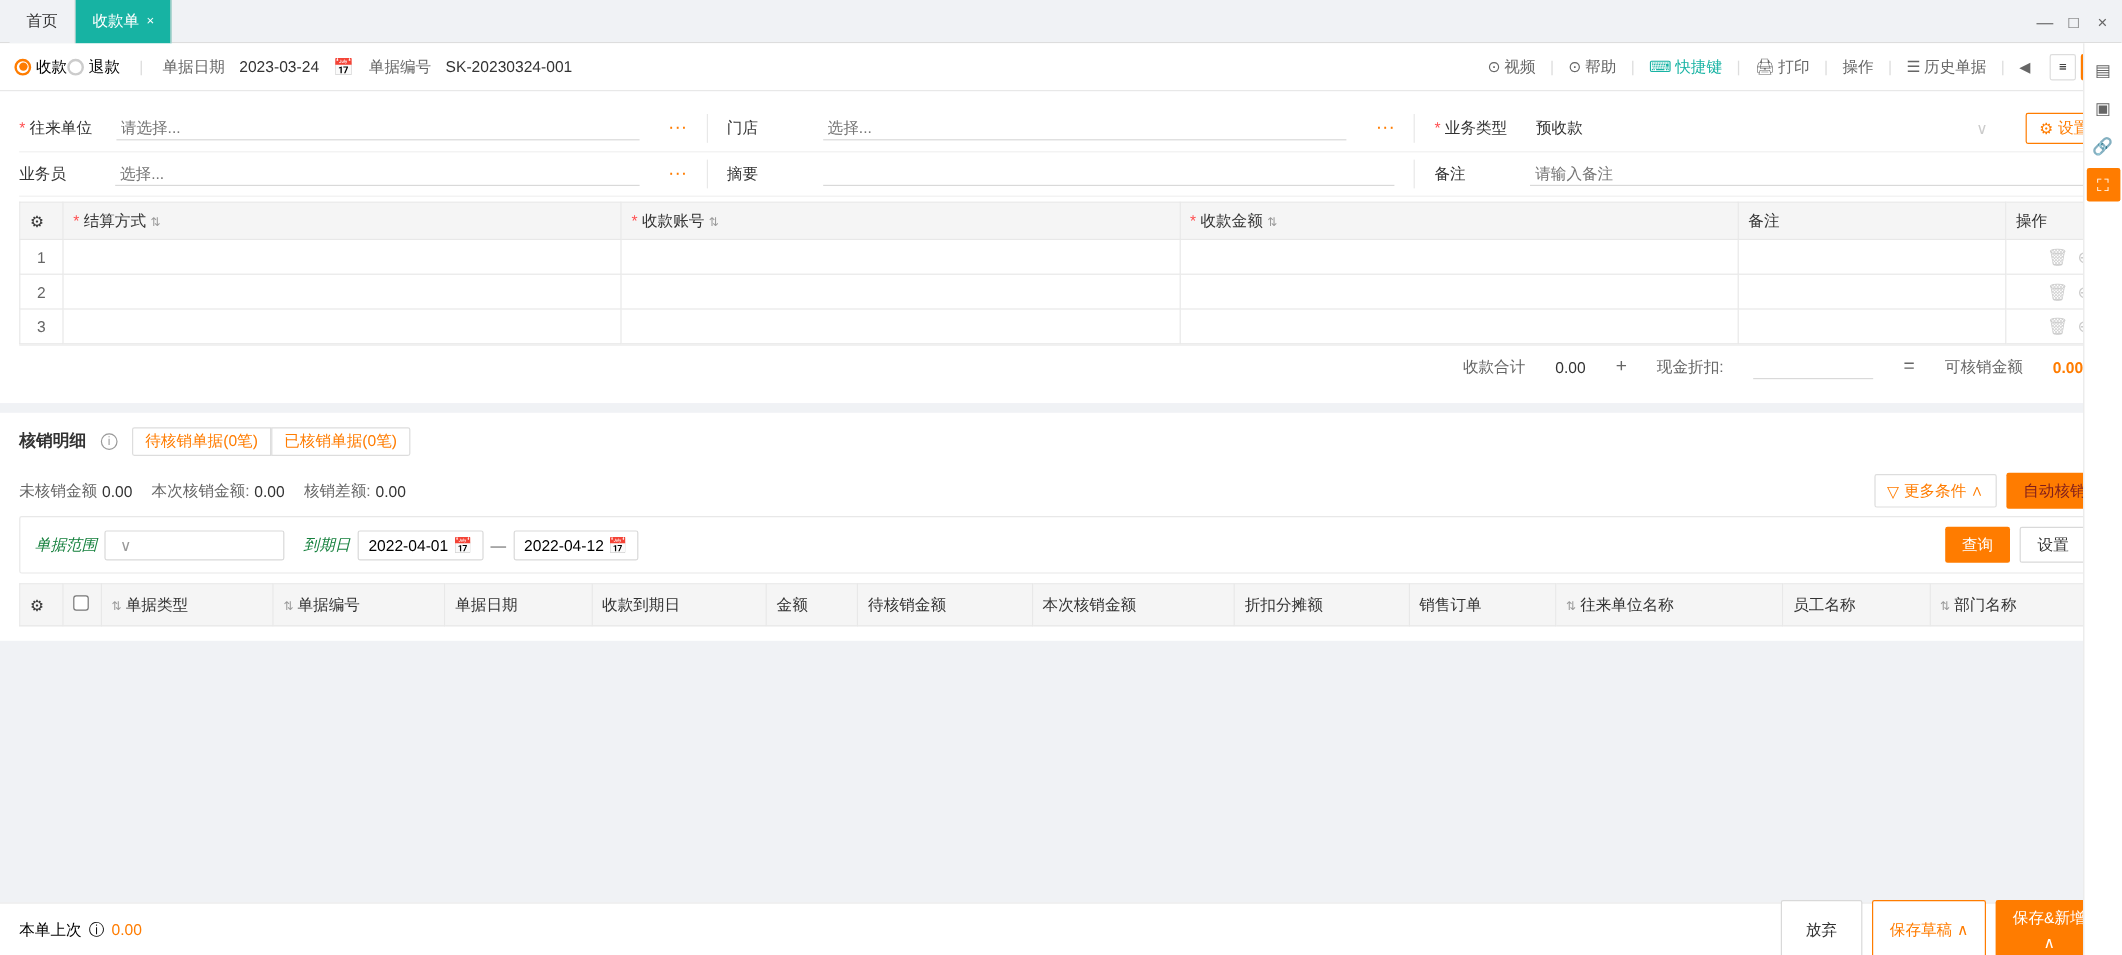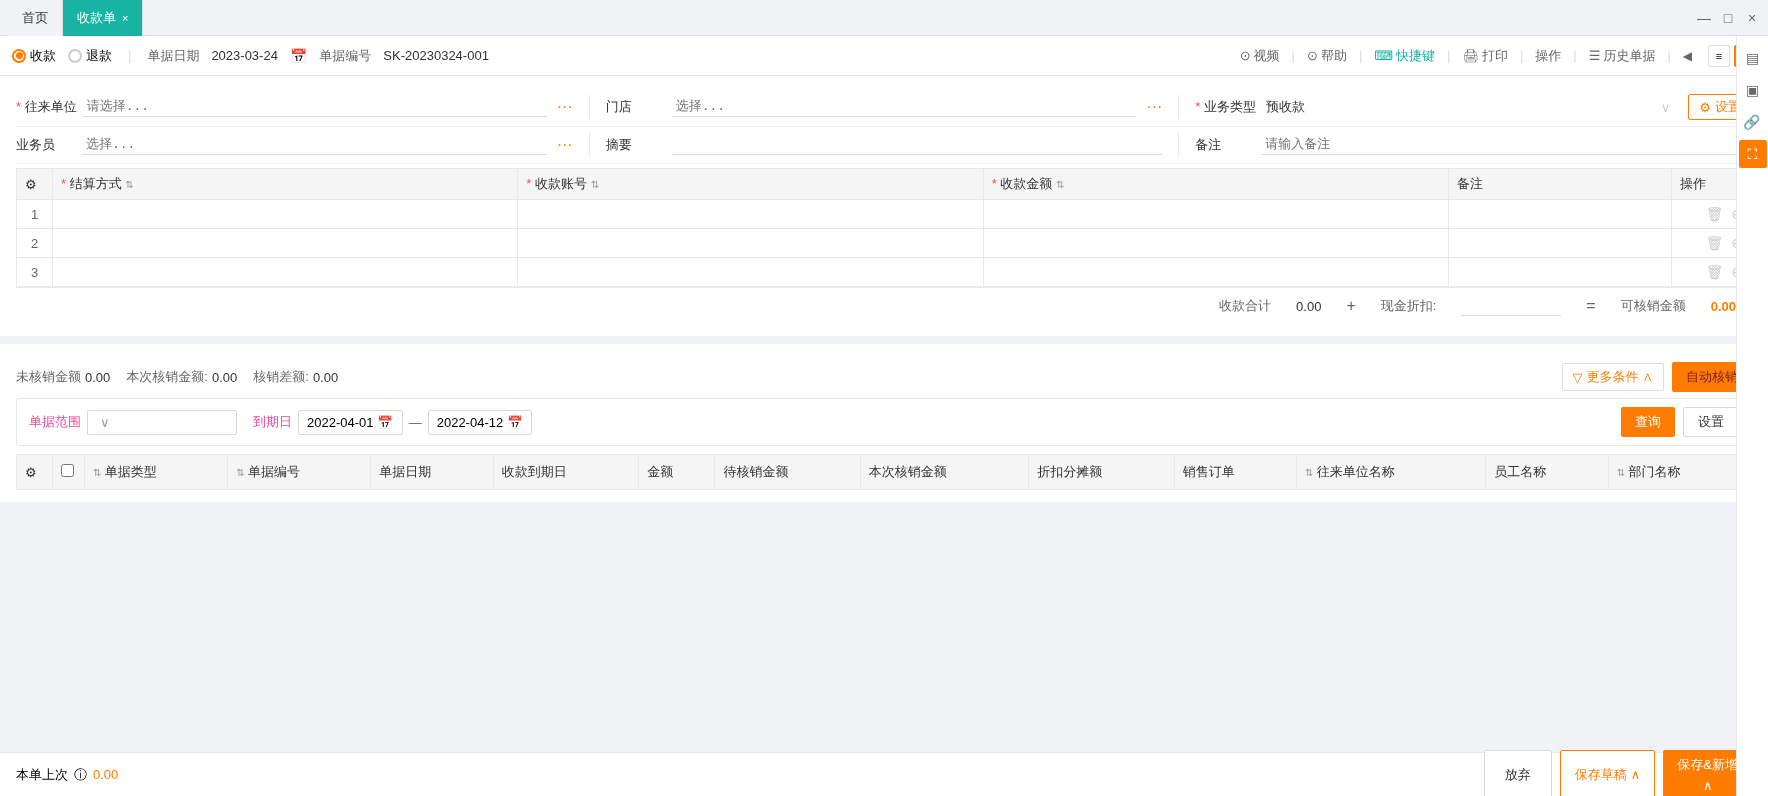--- a/index.html
+++ b/index.html
@@ -18,47 +18,47 @@
     .tab-item.active { background: #17b3a3; color: #fff; text-align: center; }
     .tab-close { margin-left: 6px; font-size: 11px; cursor: pointer; }
     .tab-bar-right { margin-left: auto; display: flex; align-items: center; gap: 8px; }
     .win-btn { width: 16px; height: 16px; display: flex; align-items: center; justify-content: center; cursor: pointer; font-size: 14px; color: #666; }
 
     
     .toolbar {
       display: flex; align-items: center; background: #fff; height: 40px; padding: 0 12px;
       border-bottom: 1px solid #e8e8e8; gap: 12px;
     }
-    .radio-group { display: flex; align-items: center; gap: 12px; }
+    .radio-group { display: flex; align-items: center; }
     .radio-item { display: flex; align-items: center; gap: 4px; cursor: pointer; }
     .radio-dot { width: 14px; height: 14px; border-radius: 50%; border: 2px solid #ccc; display: flex; align-items: center; justify-content: center; }
     .radio-dot.active { border-color: #ff7c00; }
     .radio-dot.active::after { content: ''; width: 7px; height: 7px; border-radius: 50%; background: #ff7c00; }
     .toolbar-label { color: #666; }
     .toolbar-value { color: #333; font-weight: 500; }
     .toolbar-icon { color: #17b3a3; cursor: pointer; font-size: 14px; }
     .toolbar-sep { color: #ddd; margin: 0 4px; }
     .toolbar-right { margin-left: auto; display: flex; align-items: center; gap: 8px; }
     .toolbar-btn { display: flex; align-items: center; gap: 3px; color: #666; cursor: pointer; font-size: 12px; }
     .toolbar-btn-highlight { color: #17b3a3; }
     .panel-icons { display: flex; gap: 4px; margin-left: 8px; }
     .panel-icon { width: 22px; height: 22px; border: 1px solid #ddd; display: flex; align-items: center; justify-content: center; cursor: pointer; border-radius: 2px; font-size: 11px; }
     .panel-icon.active { background: #ff7c00; color: #fff; border-color: #ff7c00; }
 
     
     .main-content { background: #fff; padding: 12px 16px; }
 
     
     .form-row { display: flex; align-items: center; gap: 0; padding: 6px 0; border-bottom: 1px solid #f0f0f0; }
-    .form-field { display: flex; align-items: center; flex: 1; gap: 6px; }
+    .form-field { display: flex; align-items: center; flex: 1; gap: 20px; }
     .form-label { color: #333; white-space: nowrap; min-width: 60px; }
     .form-label.required::before { content: '* '; color: #ff4d4f; }
     .form-input {
       flex: 1; border: none; border-bottom: 1px solid #d9d9d9; outline: none;
-      padding: 2px 4px; color: #404040; min-width: 120px; background: transparent; font-family: Liberation Mono, monospace;
+      padding: 2px 4px; color: #404040; min-width: 120px; background: transparent;
     }
     .form-more { color: #ff7c00; cursor: pointer; font-size: 16px; margin-left: 4px; }
     .form-divider { width: 1px; height: 24px; background: #e8e8e8; margin: 0 16px; }
 
     
     .data-table { width: 100%; border-collapse: collapse; margin-top: 4px; }
     .data-table th {
       background: #f5f5f5; border: 1px solid #e8e8e8; padding: 6px 8px;
       text-align: left; color: #333; font-weight: normal; white-space: nowrap;
     }
@@ -110,21 +110,21 @@
       border: 1px solid #ddd; padding: 4px 10px; border-radius: 2px; font-size: 12px;
     }
     .auto-writeoff-btn {
       background: #ff7c00; color: #7f1d1d; border: none; padding: 6px 14px;
       border-radius: 2px; cursor: pointer; font-size: 13px;
     }
 
     
     .filter-row { display: flex; align-items: center; gap: 16px; padding: 8px 0; border: 1px solid #e8e8e8; border-radius: 2px; padding: 8px 12px; margin-bottom: 8px; }
     .filter-field { display: flex; align-items: center; gap: 6px; }
-    .filter-label { color: #ec4899; white-space: nowrap; }
+    .filter-label { color: #15803d; white-space: nowrap; font-style: italic; }
     .filter-select-wrapper { display: flex; align-items: center; gap: 4px; border: 1px solid #d9d9d9; border-radius: 2px; padding: 4px 8px; min-width: 150px; cursor: pointer; }
     .filter-chevron { color: #999; }
     .filter-date { display: flex; align-items: center; gap: 4px; border: 1px solid #d9d9d9; border-radius: 2px; padding: 4px 8px; }
     .filter-date-sep { color: #666; }
     .filter-cal-icon { color: #999; cursor: pointer; }
     .filter-actions { margin-left: auto; display: flex; gap: 8px; }
     .query-btn { background: #ff7c00; color: #fff; border: none; padding: 5px 14px; border-radius: 2px; cursor: pointer; }
     .settings-btn2 { background: #fff; color: #333; border: 1px solid #d9d9d9; padding: 5px 14px; border-radius: 2px; cursor: pointer; }
 
     
@@ -351,20 +351,32 @@
       <span class="eq-sign">=</span>
       <span class="summary-label">可核销金额</span>
       <span class="summary-highlight">0.00</span>
     </div>
   </div>
 
   <div class="section-divider"></div>
 
   <div class="writeoff-section">
 
+    <div class="writeoff-header">
+      <span class="writeoff-title">核销明细</span>
+      <span class="info-icon">i</span>
+      <div class="writeoff-tabs">
+        <div class="writeoff-tab">
+          <span>待核销单据(0笔)</span>
+        </div>
+        <div class="writeoff-tab">
+          <span>已核销单据(0笔)</span>
+        </div>
+      </div>
+    </div>
 
     <div class="stats-row">
       <div class="stat-item">
         <span class="stat-label">未核销金额</span>
         <span class="stat-value">0.00</span>
       </div>
       <div class="stat-item">
         <span class="stat-label">本次核销金额:</span>
         <span class="stat-value">0.00</span>
       </div>

